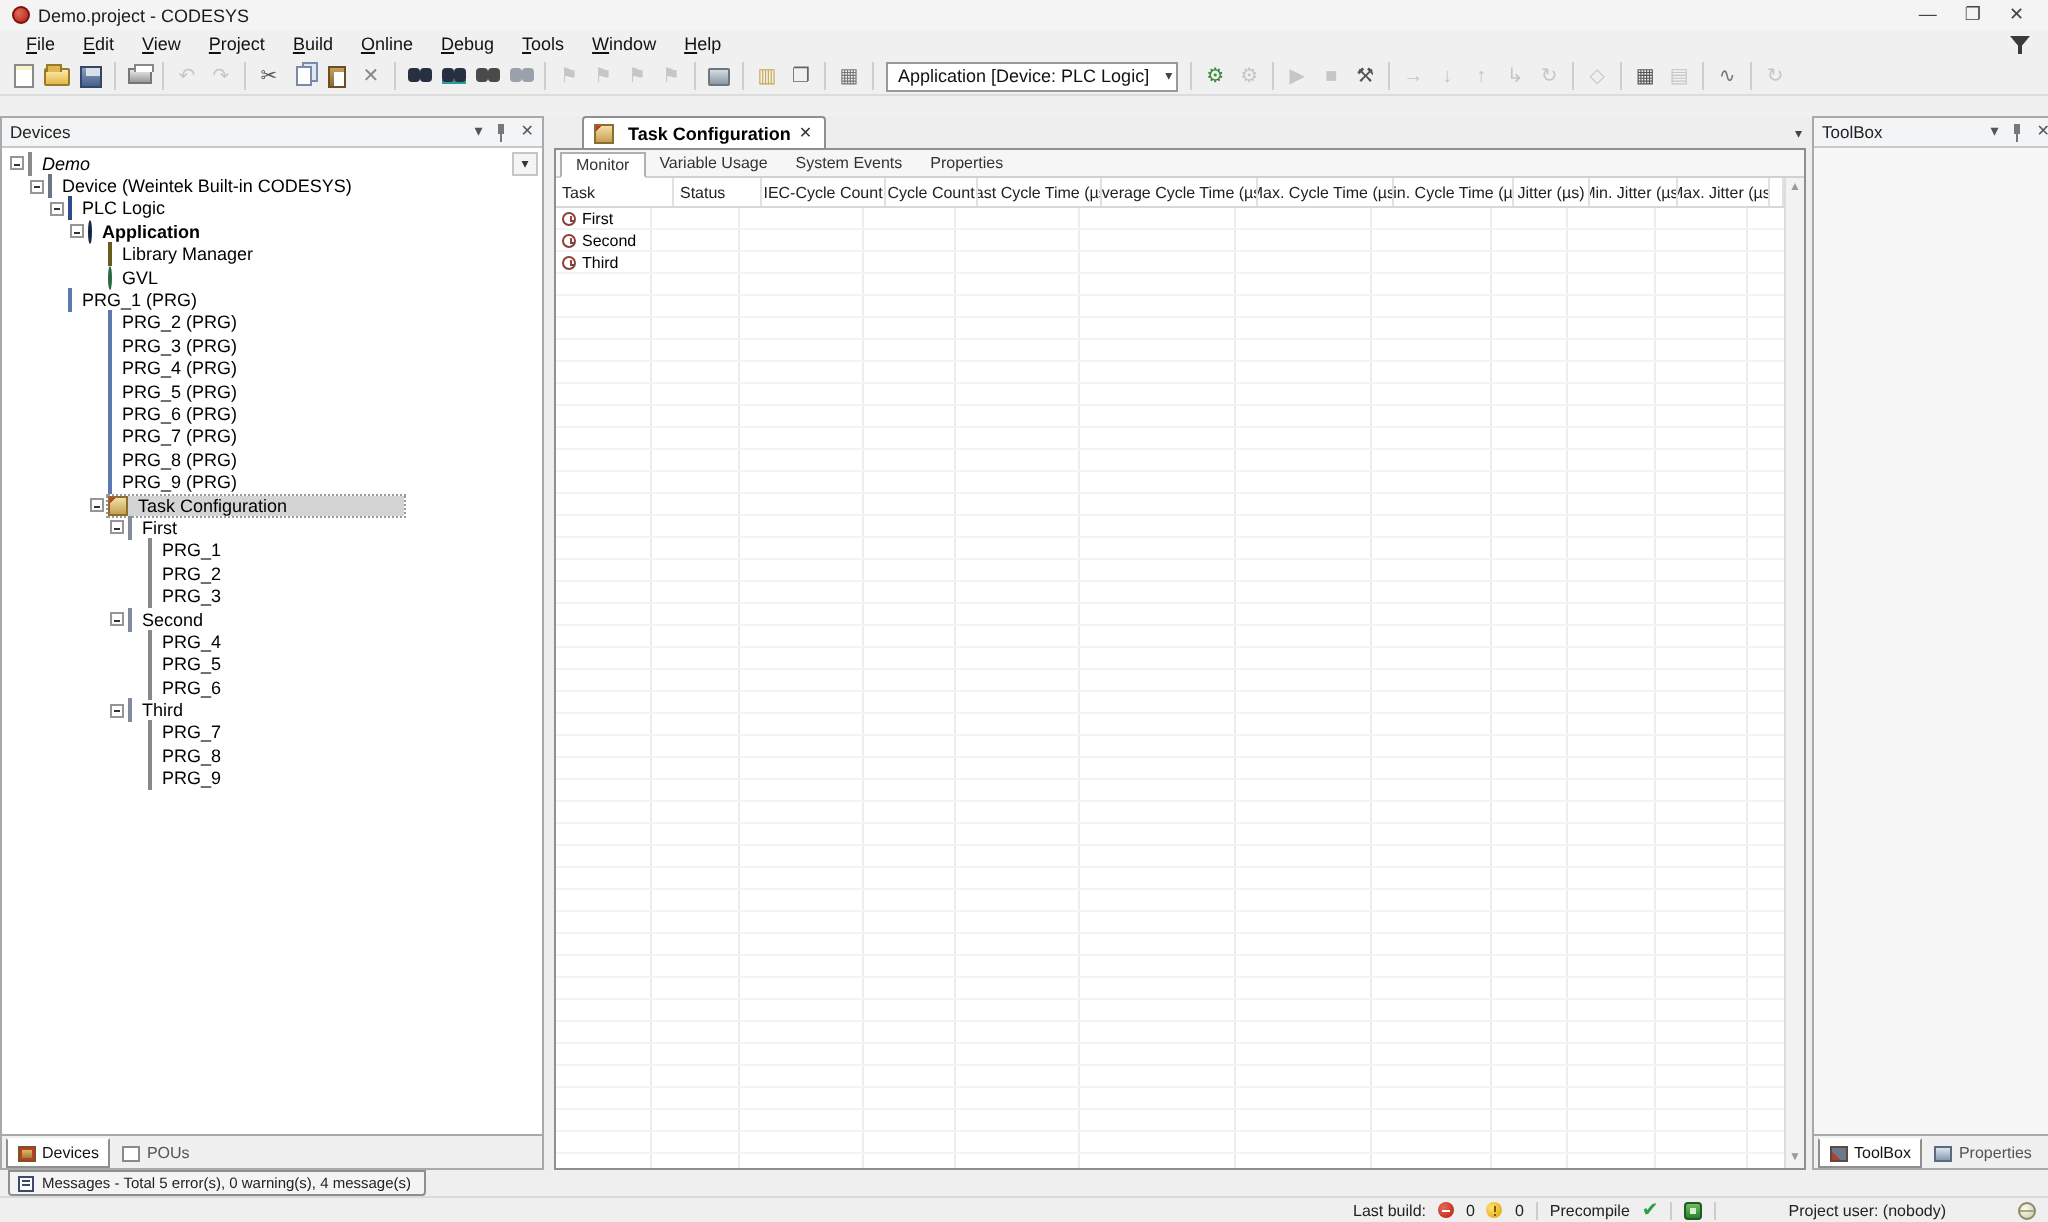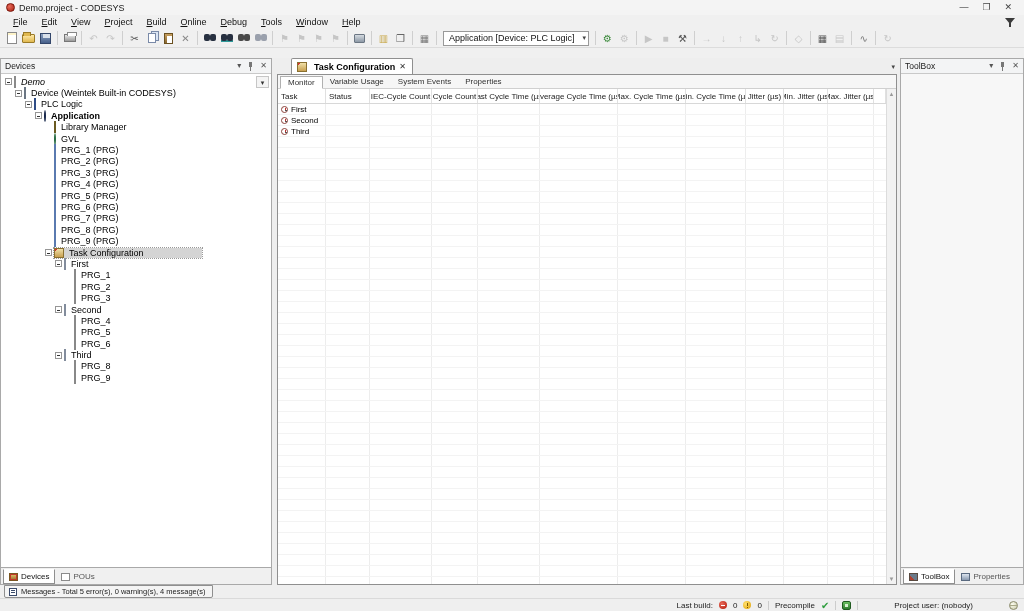--- a/index.html
+++ b/index.html
@@ -309,21 +309,21 @@
             <span><span class="ti ti-app"></span><span class="tlabel b">Application</span></span>
           </div>
           <div class="trow" style="padding-left: 44px;">
             <span class="exp-sp"></span>
             <span><span class="ti ti-lib"></span><span class="tlabel">Library Manager</span></span>
           </div>
           <div class="trow" style="padding-left: 44px;">
             <span class="exp-sp"></span>
             <span><span class="ti ti-gvl"></span><span class="tlabel">GVL</span></span>
           </div>
-          <div class="trow" style="padding-left: 44px;">
+          <div class="trow" style="padding-left: 24px;">
             <span class="exp-sp"></span>
             <span><span class="ti ti-prg"></span><span class="tlabel">PRG_1 (PRG)</span></span>
           </div>
           <div class="trow" style="padding-left: 44px;">
             <span class="exp-sp"></span>
             <span><span class="ti ti-prg"></span><span class="tlabel">PRG_2 (PRG)</span></span>
           </div>
           <div class="trow" style="padding-left: 44px;">
             <span class="exp-sp"></span>
             <span><span class="ti ti-prg"></span><span class="tlabel">PRG_3 (PRG)</span></span>
@@ -387,20 +387,24 @@
             <span class="exp-sp"></span>
             <span><span class="ti ti-taskprg"></span><span class="tlabel">PRG_5</span></span>
           </div>
           <div class="trow" style="padding-left: 64px;">
             <span class="exp-sp"></span>
             <span><span class="ti ti-taskprg"></span><span class="tlabel">PRG_6</span></span>
           </div>
           <div class="trow" style="padding-left: 54px;">
             <span class="exp"></span>
             <span><span class="ti ti-task"></span><span class="tlabel">Third</span></span>
+          </div>
+          <div class="trow" style="padding-left: 64px;">
+            <span class="exp-sp"></span>
+            <span><span class="ti ti-taskprg"></span><span class="tlabel">PRG_7</span></span>
           </div>
           <div class="trow" style="padding-left: 64px;">
             <span class="exp-sp"></span>
             <span><span class="ti ti-taskprg"></span><span class="tlabel">PRG_8</span></span>
           </div>
           <div class="trow" style="padding-left: 64px;">
             <span class="exp-sp"></span>
             <span><span class="ti ti-taskprg"></span><span class="tlabel">PRG_9</span></span>
           </div>
         </div>
@@ -428,21 +432,21 @@
       <div class="editor">
         <div class="subtabs" id="subtabs">
             <span class="subtab active">Monitor</span>
             <span class="subtab">Variable Usage</span>
             <span class="subtab">System Events</span>
             <span class="subtab">Properties</span>
           </div>
         <div class="table-wrap">
           <div class="grid" id="grid">
               <div class="grow hdr">
-                <span class="gcell al" style="width: 48px;">Task</span>
+                <span class="gcell al" style="width: 59px;">Task</span>
                 <span class="gcell al" style="width: 44px;">Status</span>
                 <span class="gcell" style="width: 62px;">IEC-Cycle Count</span>
                 <span class="gcell" style="width: 46px;">Cycle Count</span>
                 <span class="gcell" style="width: 62px;">Last Cycle Time (µs)</span>
                 <span class="gcell" style="width: 78px;">Average Cycle Time (µs)</span>
                 <span class="gcell" style="width: 68px;">Max. Cycle Time (µs)</span>
                 <span class="gcell" style="width: 60px;">Min. Cycle Time (µs)</span>
                 <span class="gcell" style="width: 38px;">Jitter (µs)</span>
                 <span class="gcell" style="width: 44px;">Min. Jitter (µs)</span>
                 <span class="gcell" style="width: 46px;">Max. Jitter (µs)</span>

